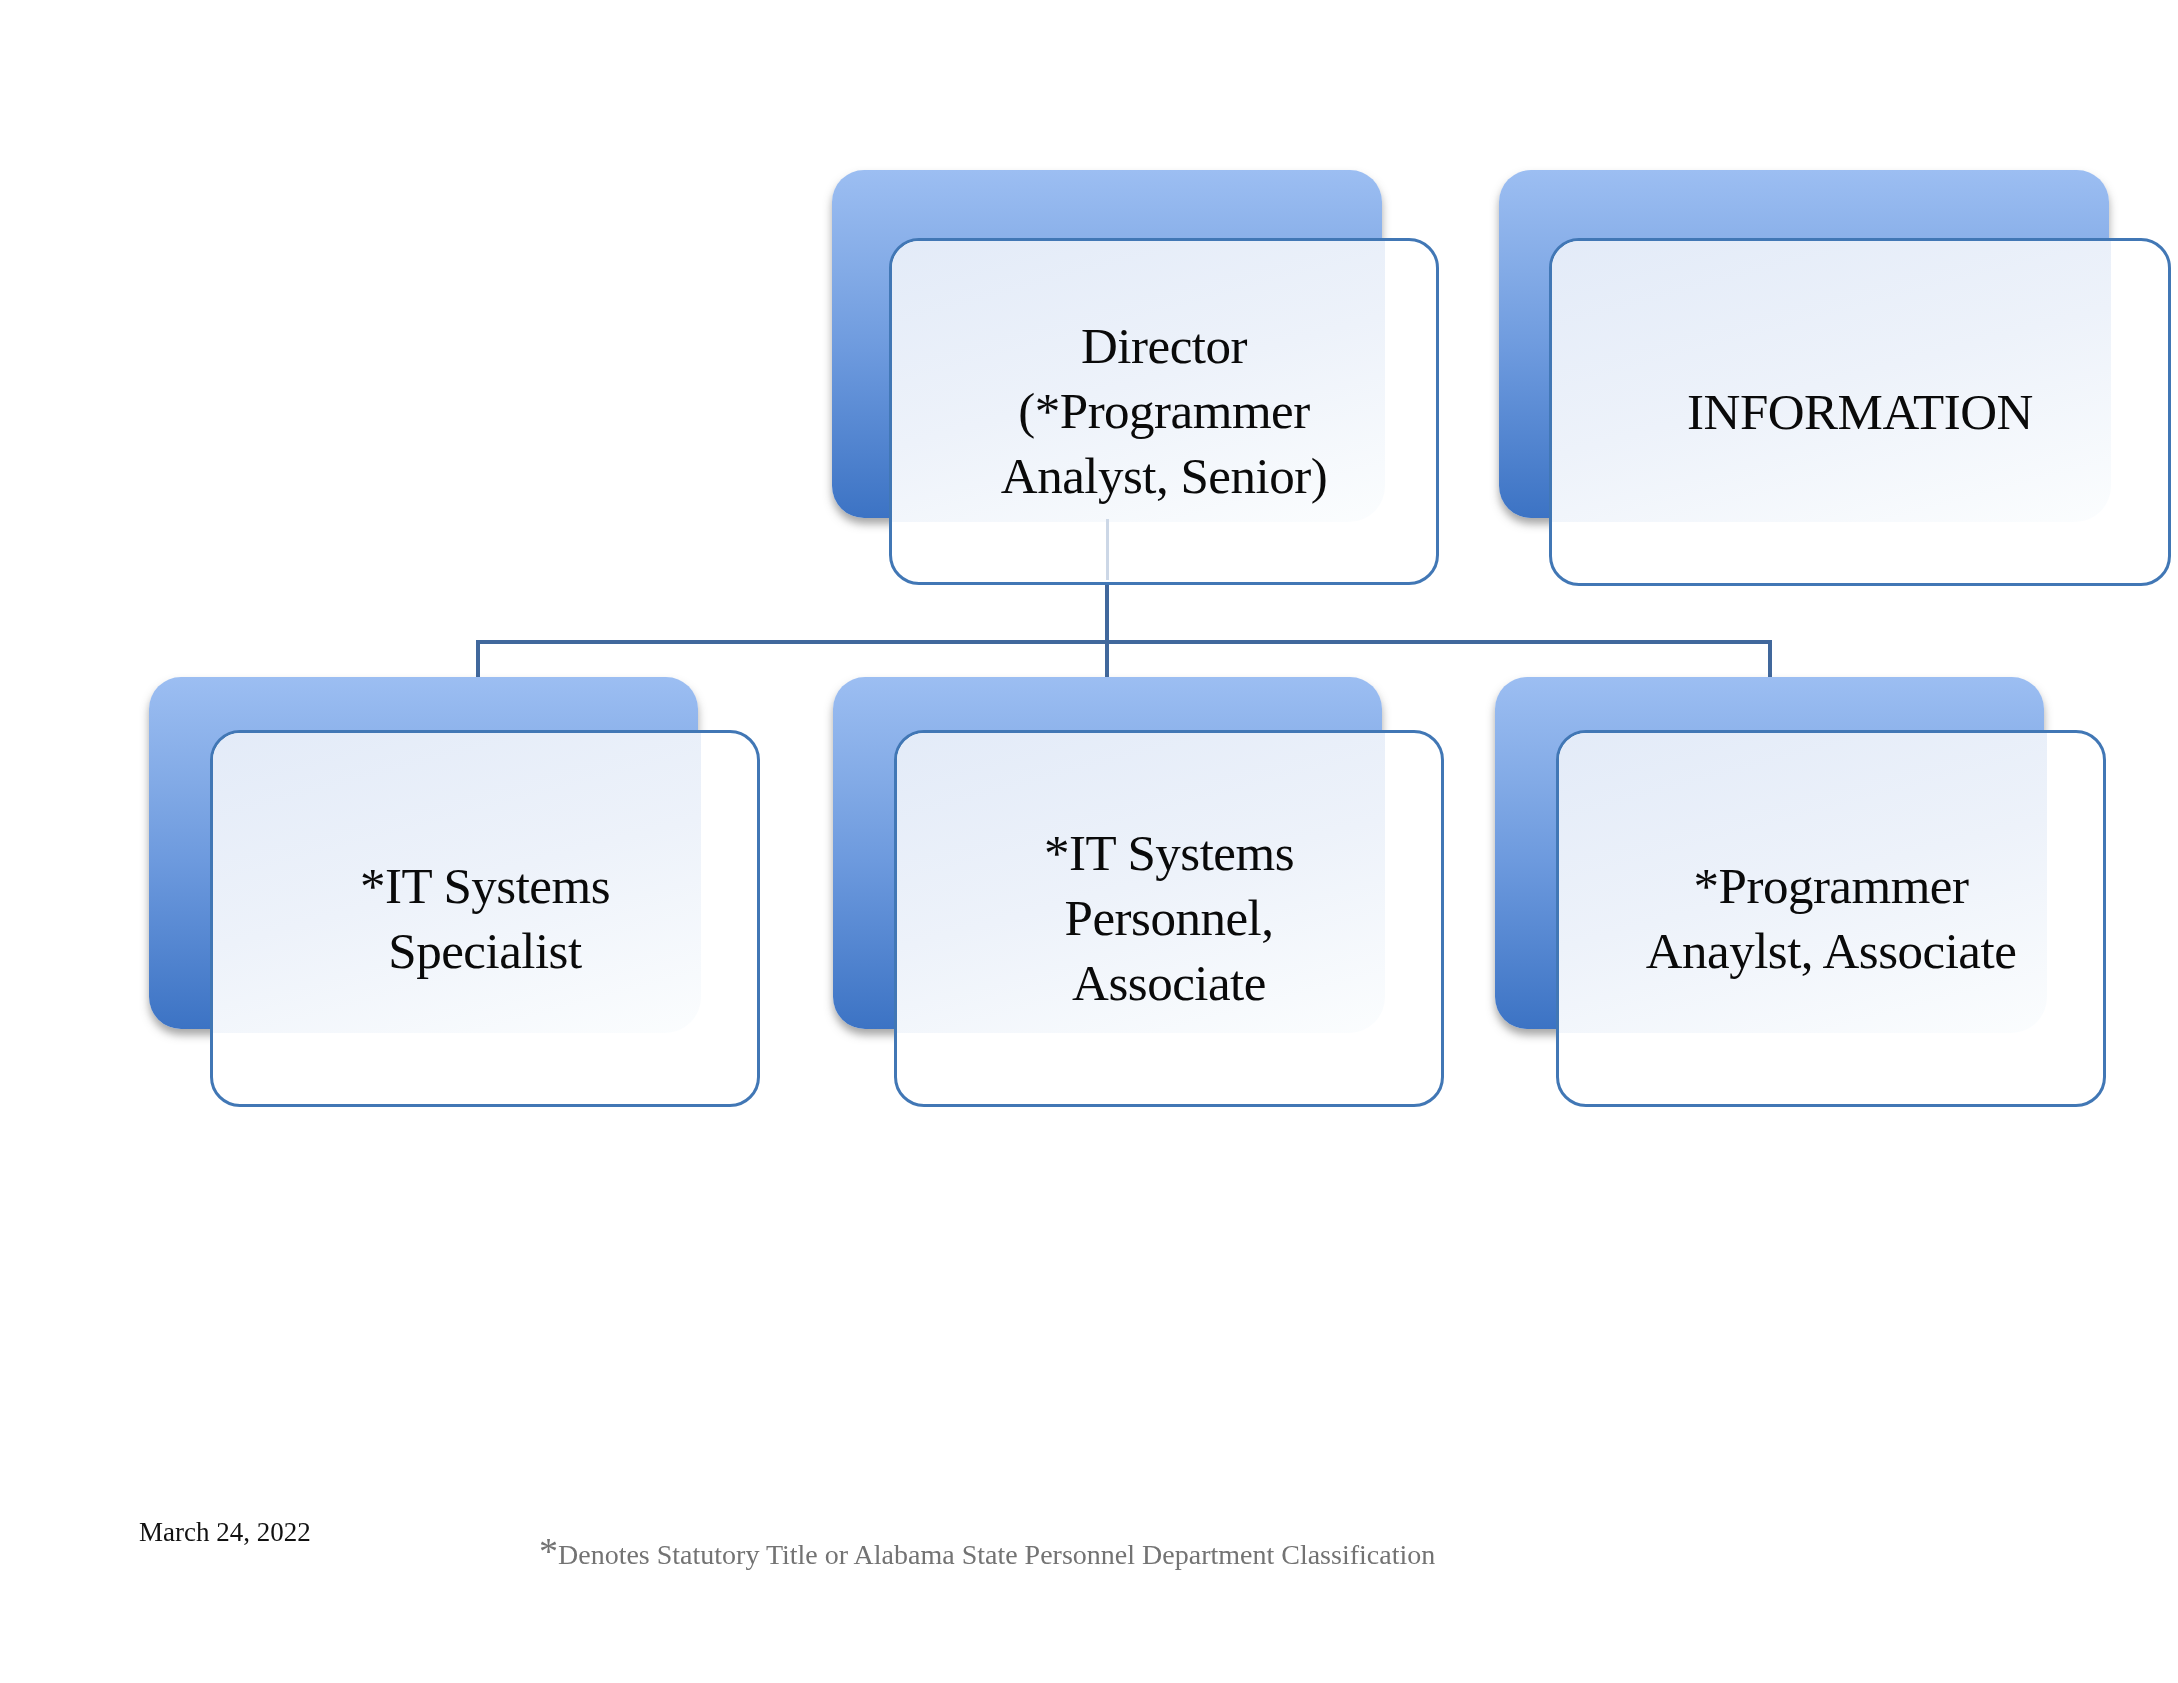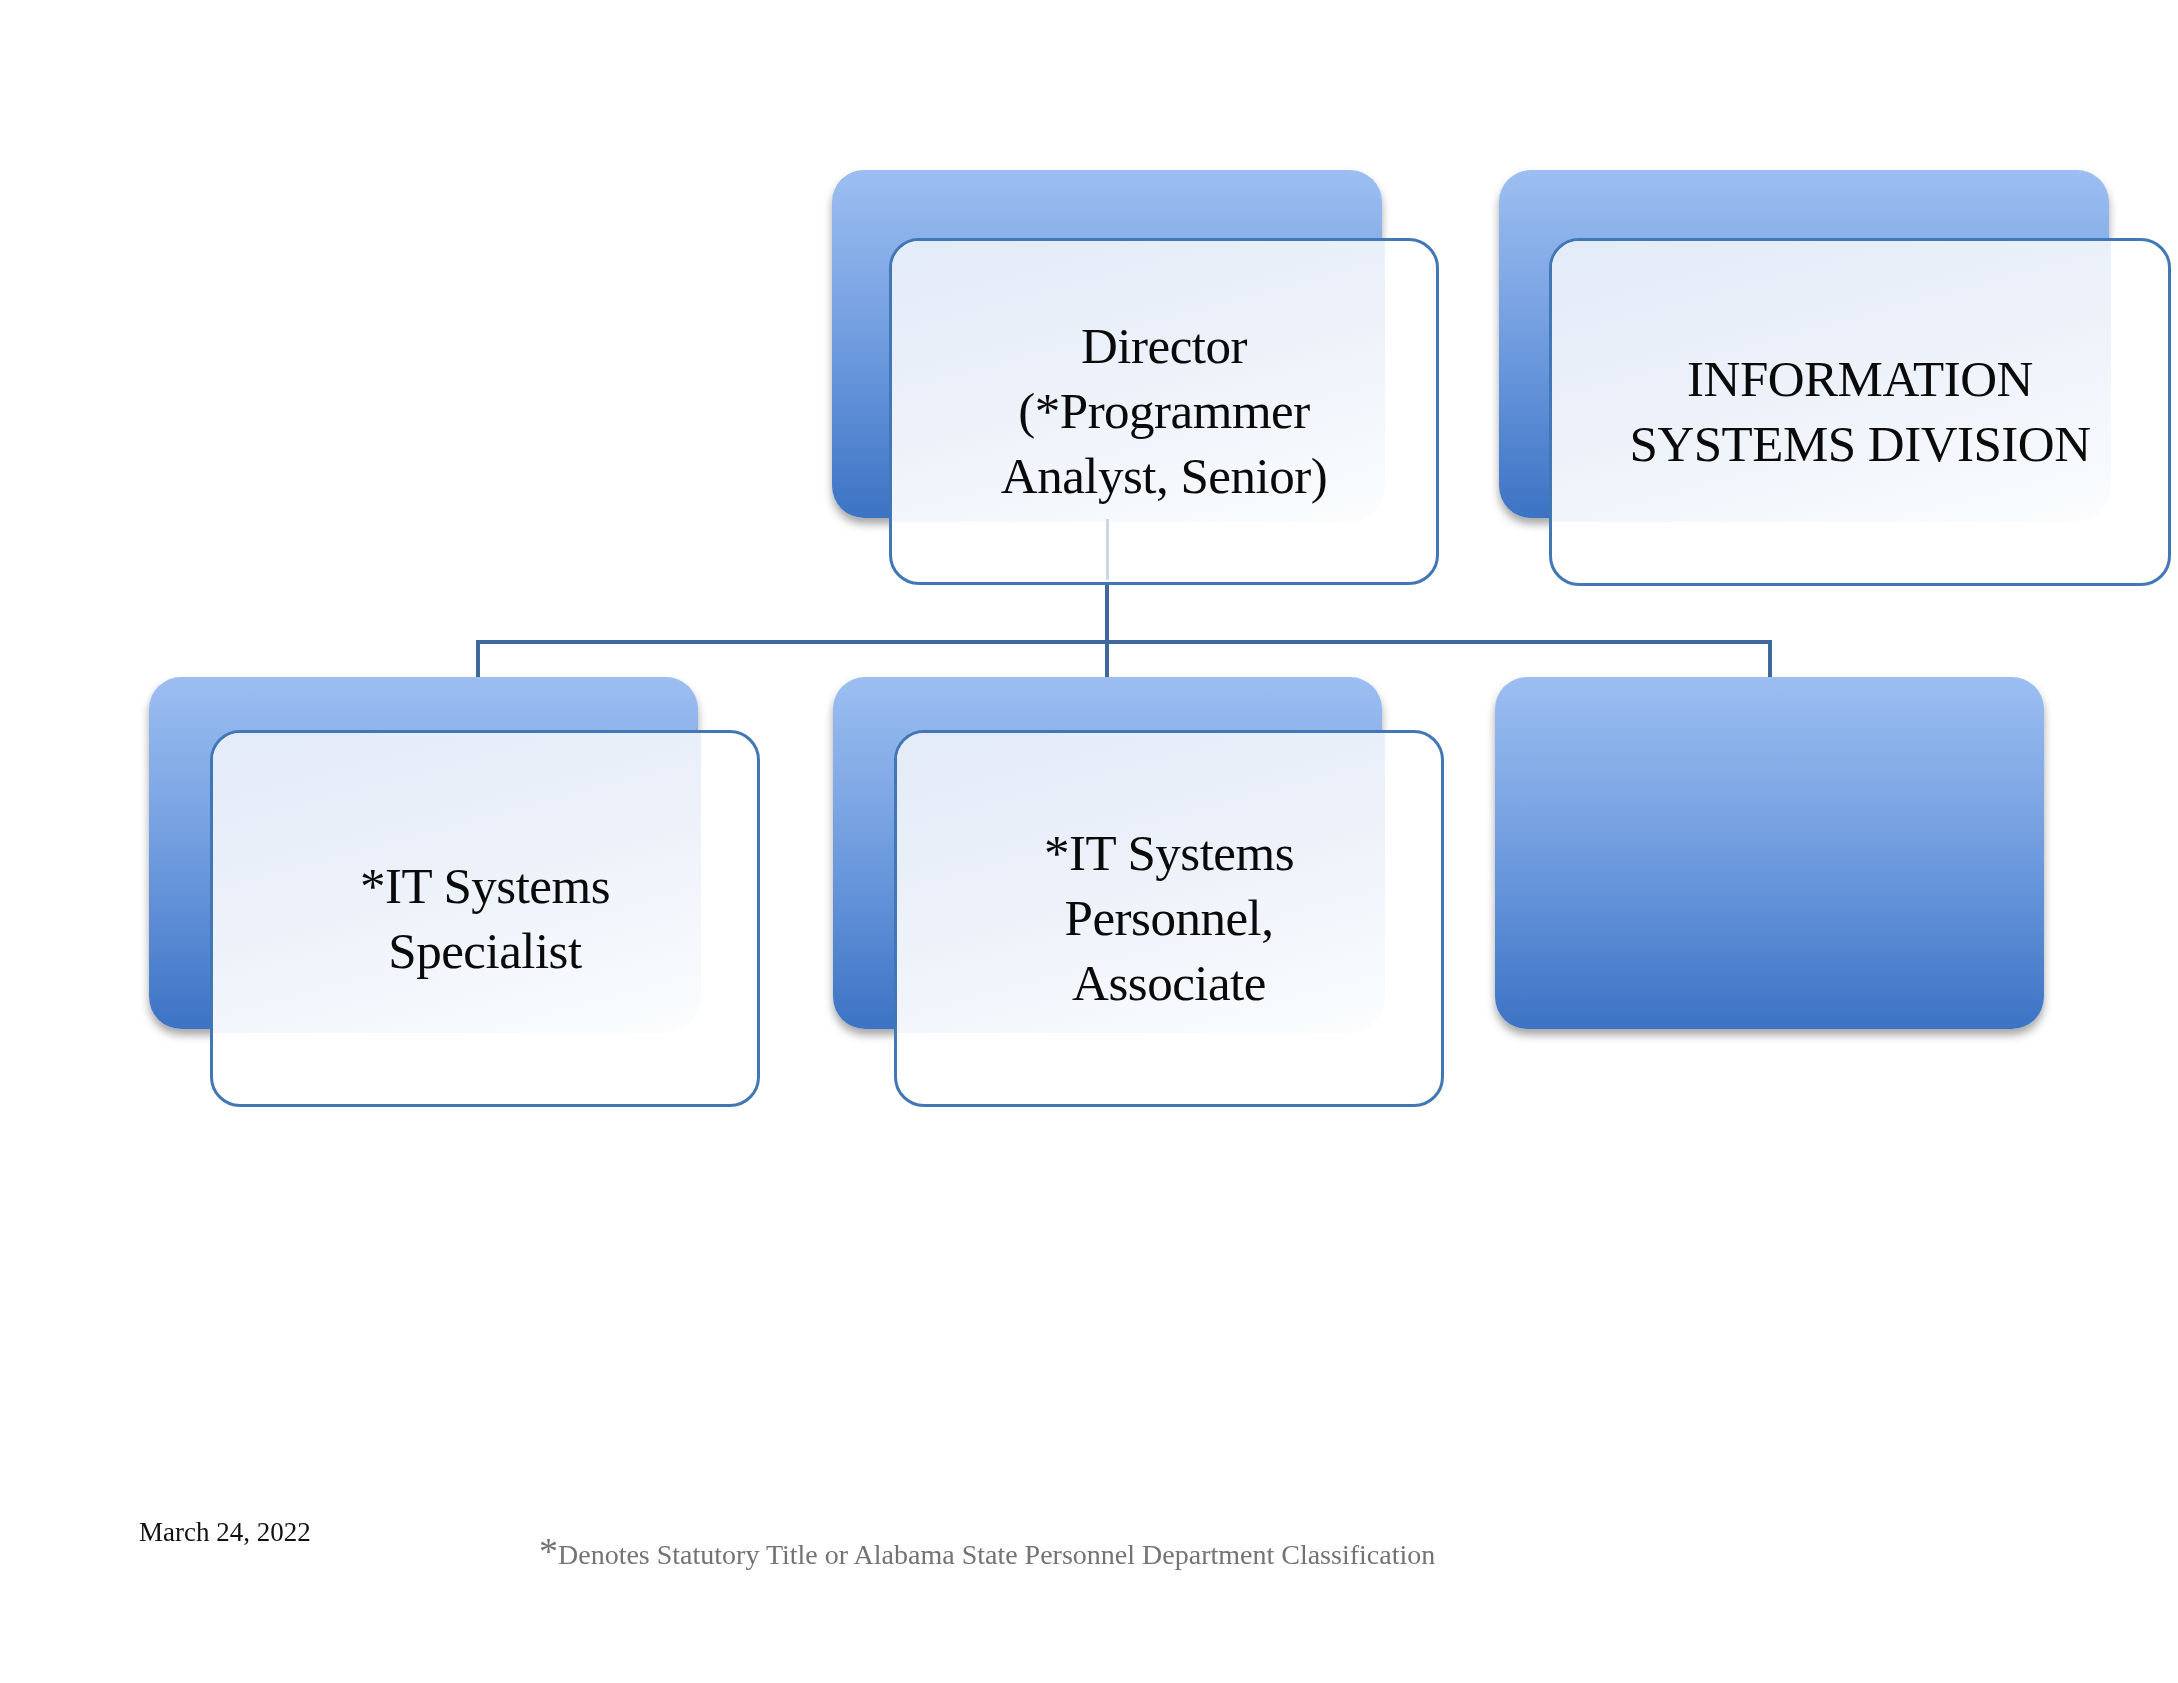--- a/index.html
+++ b/index.html
@@ -110,21 +110,20 @@
       <span class="ln">(*Programmer</span>
       <span class="ln">Analyst, Senior)</span>
     </div>
   </div>
 
   <div class="back" style="left:1499px; top:170px; width:610px; height:348px;"></div>
   <div class="front" style="left:1549px; top:238px; width:622px; height:348px;">
     <div class="tint" style="width:559px; height:281px;"></div>
     <div class="label">
       <span class="ln">INFORMATION</span>
-      <span class="ln">SYSTEMS DIVISION</span>
     </div>
   </div>
 
   <div class="back" style="left:149px; top:677px; width:549px; height:352px;"></div>
   <div class="front" style="left:210px; top:730px; width:550px; height:377px;">
     <div class="tint" style="width:488px; height:300px;"></div>
     <div class="label">
       <span class="ln">*IT Systems</span>
       <span class="ln">Specialist</span>
     </div>
@@ -134,18 +133,25 @@
   <div class="front" style="left:894px; top:730px; width:550px; height:377px;">
     <div class="tint" style="width:488px; height:300px;"></div>
     <div class="label">
       <span class="ln">*IT Systems</span>
       <span class="ln">Personnel,</span>
       <span class="ln">Associate</span>
     </div>
   </div>
 
   <div class="back" style="left:1495px; top:677px; width:549px; height:352px;"></div>
+  <div class="front" style="left:1556px; top:730px; width:550px; height:377px;">
+    <div class="tint" style="width:488px; height:300px;"></div>
+    <div class="label">
+      <span class="ln">*Programmer</span>
+      <span class="ln">Anaylst, Associate</span>
+    </div>
+  </div>
 
   <div class="date-text">March 24, 2022</div>
   <div class="note-text"><span class="note-star">*</span><span>Denotes Statutory Title or Alabama State Personnel Department Classification</span></div>
 
 </div>
 
 
 </body></html>

